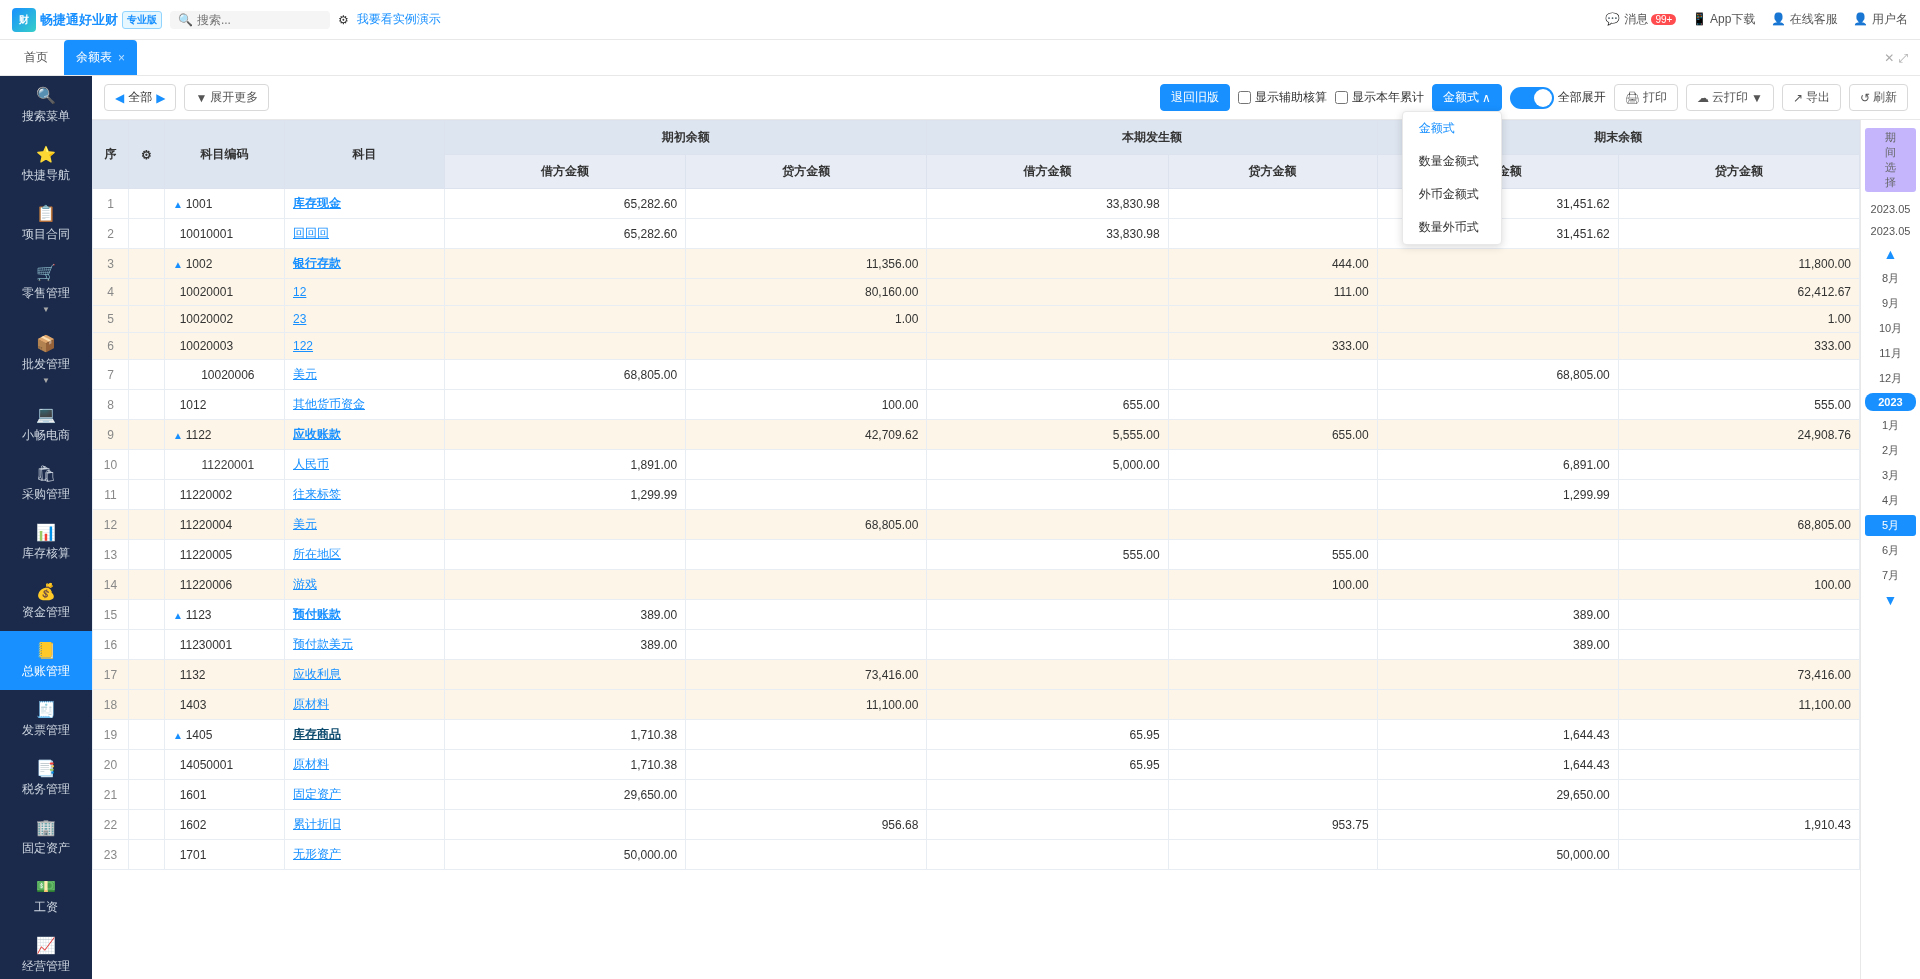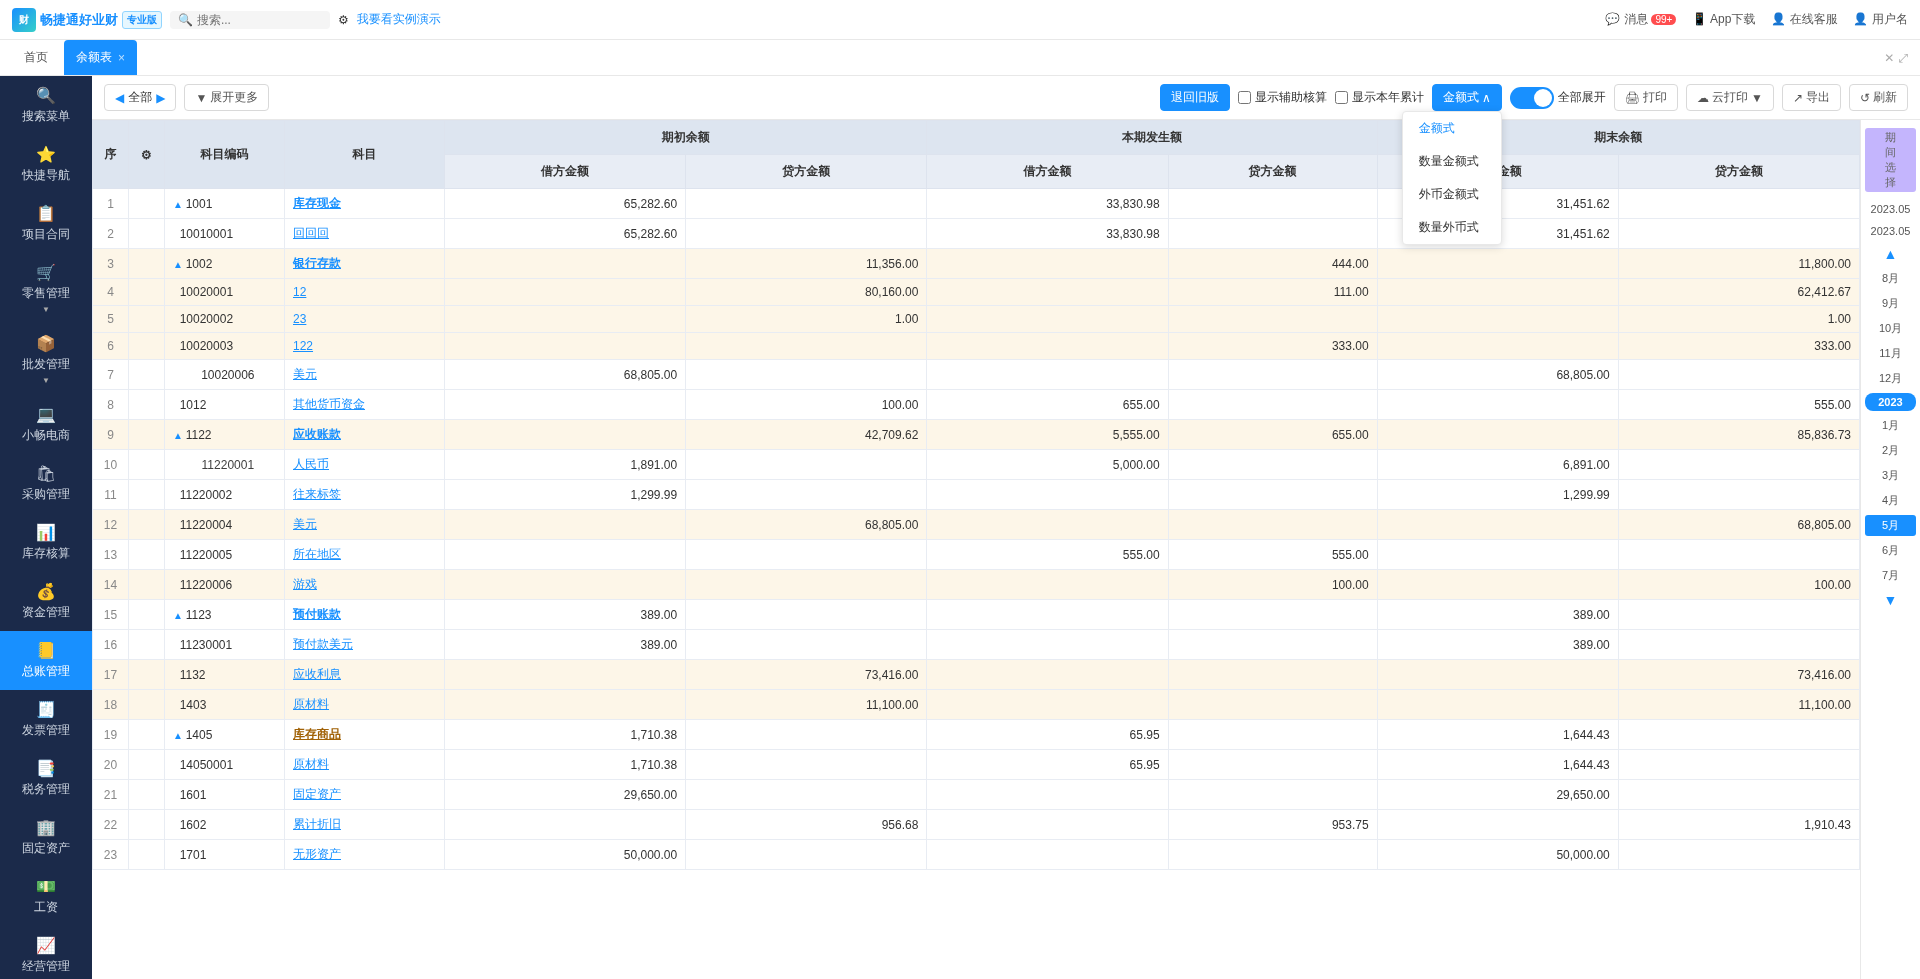--- a/index.html
+++ b/index.html
@@ -365,21 +365,21 @@
               <tr class="row-highlight">
     <td>9</td>
     <td style="text-align:center;"></td>
     <td style="text-align:left;color:#333;margin-top:15px;"><span style="color:#1890ff;font-size:10px;">▲ </span>1122</td>
     <td style="text-align:left;font-weight:bold;"><span style="color:#1890ff;text-decoration:underline;cursor:pointer;">应收账款</span></td>
     <td></td>
     <td>42,709.62</td>
     <td>5,555.00</td>
     <td>655.00</td>
     <td></td>
-    <td>85,836.73</td>
+    <td>24,908.76</td>
   </tr>
               <tr>
     <td>10</td>
     <td style="text-align:center;"></td>
     <td style="text-align:center;color:#404040;">&nbsp;&nbsp;11220001</td>
     <td style="text-align:left;"><span style="color:#1890ff;text-decoration:underline;cursor:pointer;">人民币</span></td>
     <td>1,891.00</td>
     <td></td>
     <td>5,000.00</td>
     <td></td>
@@ -479,21 +479,21 @@
     <td>11,100.00</td>
     <td></td>
     <td></td>
     <td></td>
     <td>11,100.00</td>
   </tr>
               <tr>
     <td>19</td>
     <td style="text-align:center;"></td>
     <td style="text-align:left;color:#333;"><span style="color:#1890ff;font-size:10px;">▲ </span>1405</td>
-    <td style="text-align:left;font-weight:bold;"><span style="color:#a16207;text-decoration:underline;cursor:pointer;">库存商品</span></td>
+    <td style="text-align:left;font-weight:bold;"><span style="color:#0c4a6e;text-decoration:underline;cursor:pointer;">库存商品</span></td>
     <td>1,710.38</td>
     <td></td>
     <td>65.95</td>
     <td></td>
     <td>1,644.43</td>
     <td></td>
   </tr>
               <tr>
     <td>20</td>
     <td style="text-align:center;"></td>

